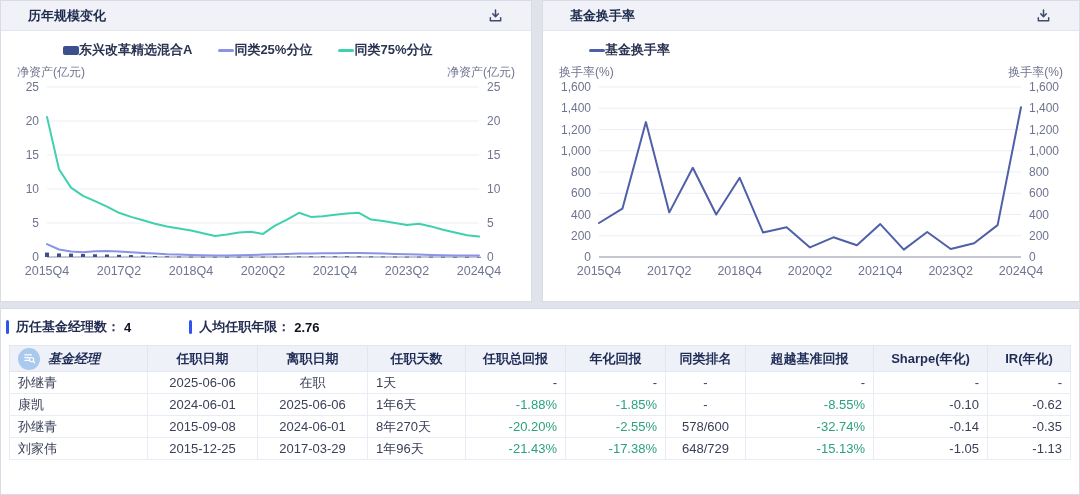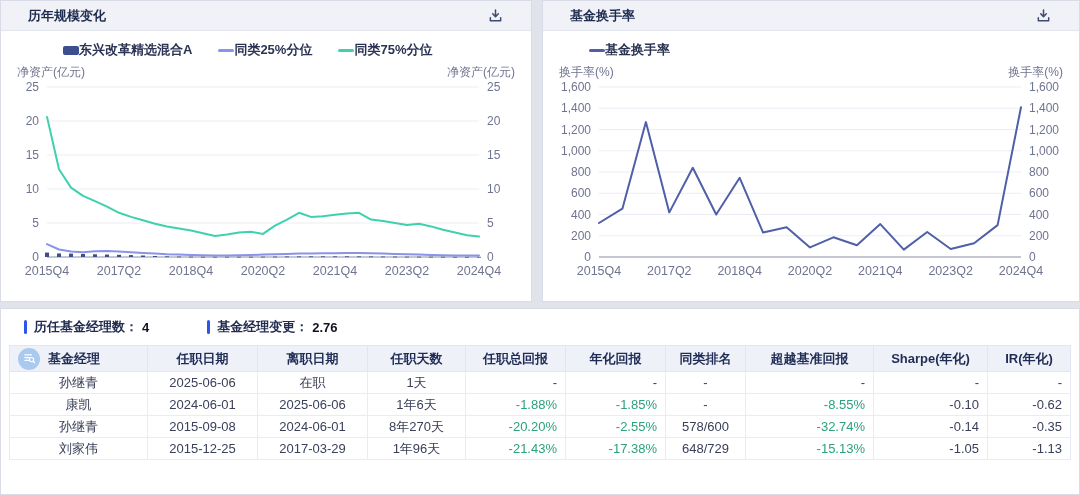--- a/index.html
+++ b/index.html
@@ -30,42 +30,42 @@
   .legend-item { display:flex; align-items:center; cursor:pointer;font-weight:bold; }
   .sw-bar  { width:16px; height:9px; border-radius:2px; display:inline-block; }
   .sw-line { width:16px; height:3px; border-radius:2px; display:inline-block; }
   .axis-name-row { display:flex; justify-content:space-between; padding:0 16px; height:18px;
                    font-size:12px; color:#6f7490; align-items:center; }
   svg.chart text { font-family:"Liberation Sans","DejaVu Sans",sans-serif; }
   svg.chart .tick  { fill:#6f7490; font-size:12px; }
   svg.chart .xtick { fill:#6f7490; font-size:12.5px; }
 
   
-  .stats-row { display:flex; align-items:center; gap:58px; padding:9px 12px 7px 23px; }
+  .stats-row { display:flex; align-items:center; gap:58px; padding:9px 12px 7px 5px; }
   .stat-item { display:flex; align-items:center; font-size:13px; }
   .stat-bar { width:3px; height:14px; background:#2f54eb; border-radius:2px; margin-right:7px; }
   .stat-label { font-weight:bold; color:#23declare2c50; color:#232c50; }
   .stat-value { font-weight:bold; color:#10131f; margin-left:4px; }
 
   
   table.mgr { width:calc(100% - 16px); margin:2px 8px 0 8px; border-collapse:collapse; table-layout:fixed; font-size:13px; }
   table.mgr th, table.mgr td {
     height:22px; padding:0 8px; border:1px solid #e9ecf6; white-space:nowrap; overflow:hidden;
   }
   table.mgr thead th {
     background:#eff1f9; color:#1f2c55; font-weight:bold; height:26px; border-color:#e2e6f3;
     text-align:center;
   }
   table.mgr thead th.al-left { text-align:left; }
   table.mgr td { color:#3a4058; background:#fff; }
-  table.mgr td.al-left { text-align:center; }
+  table.mgr td.al-left { text-align:left; }
   table.mgr td.al-center { text-align:center; }
   table.mgr td.al-right { text-align:right; }
   table.mgr td.green { color:#2ca17e; }
-  .th-first { display:flex; align-items:center; gap:8px; }
+  .th-first { display:flex; align-items:center; gap:8px;font-style:italic; }
   .mgr-icon { width:22px; height:22px; border-radius:50%; background:#a9c9ef; flex:0 0 22px;
               display:flex; align-items:center; justify-content:center; }
 </style>
 </head>
 <body>
 
 <div class="top-row">
 
   <div class="panel panel-left">
     <div class="panel-header">
@@ -229,21 +229,21 @@
 
 <div class="panel panel-bottom">
   <div class="stats-row">
     <div class="stat-item">
       <span class="stat-bar"></span>
       <span class="stat-label">历任基金经理数：</span>
       <span class="stat-value">4</span>
     </div>
     <div class="stat-item">
       <span class="stat-bar"></span>
-      <span class="stat-label">基金经理变更：</span>
+      <span class="stat-label">人均任职年限：</span>
       <span class="stat-value">2.76</span>
     </div>
   </div>
   <table class="mgr" id="mgr-table">
     <colgroup>
       <col style="width:138px">
         <col style="width:110px">
         <col style="width:110px">
         <col style="width:98px">
       <col style="width:100px">

